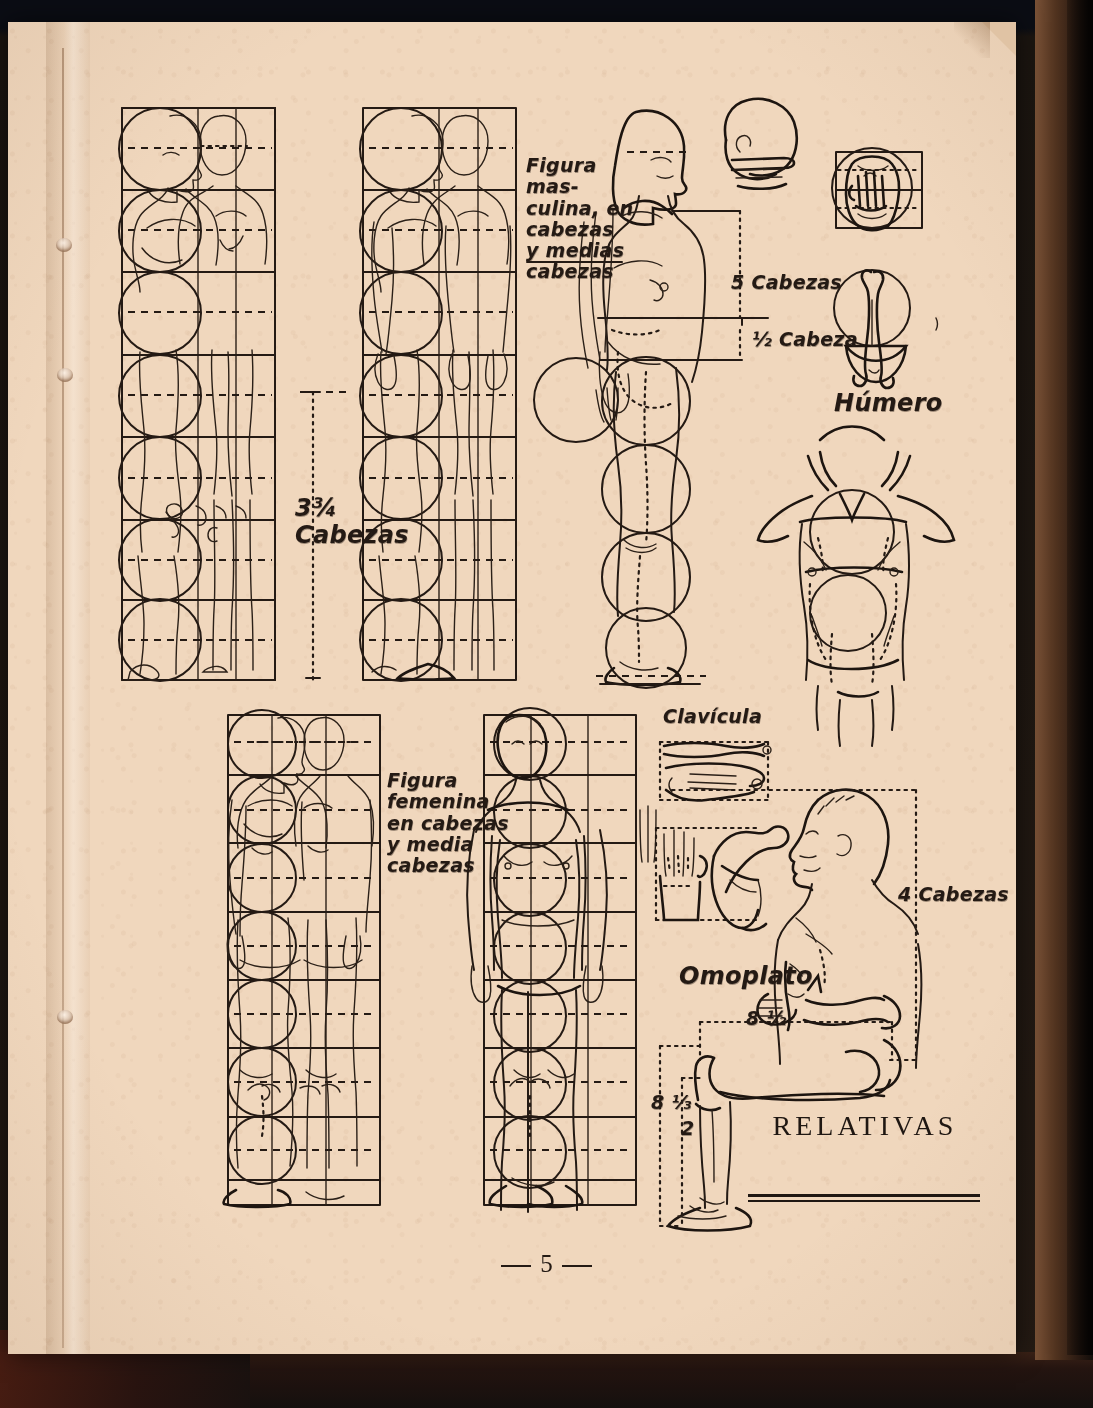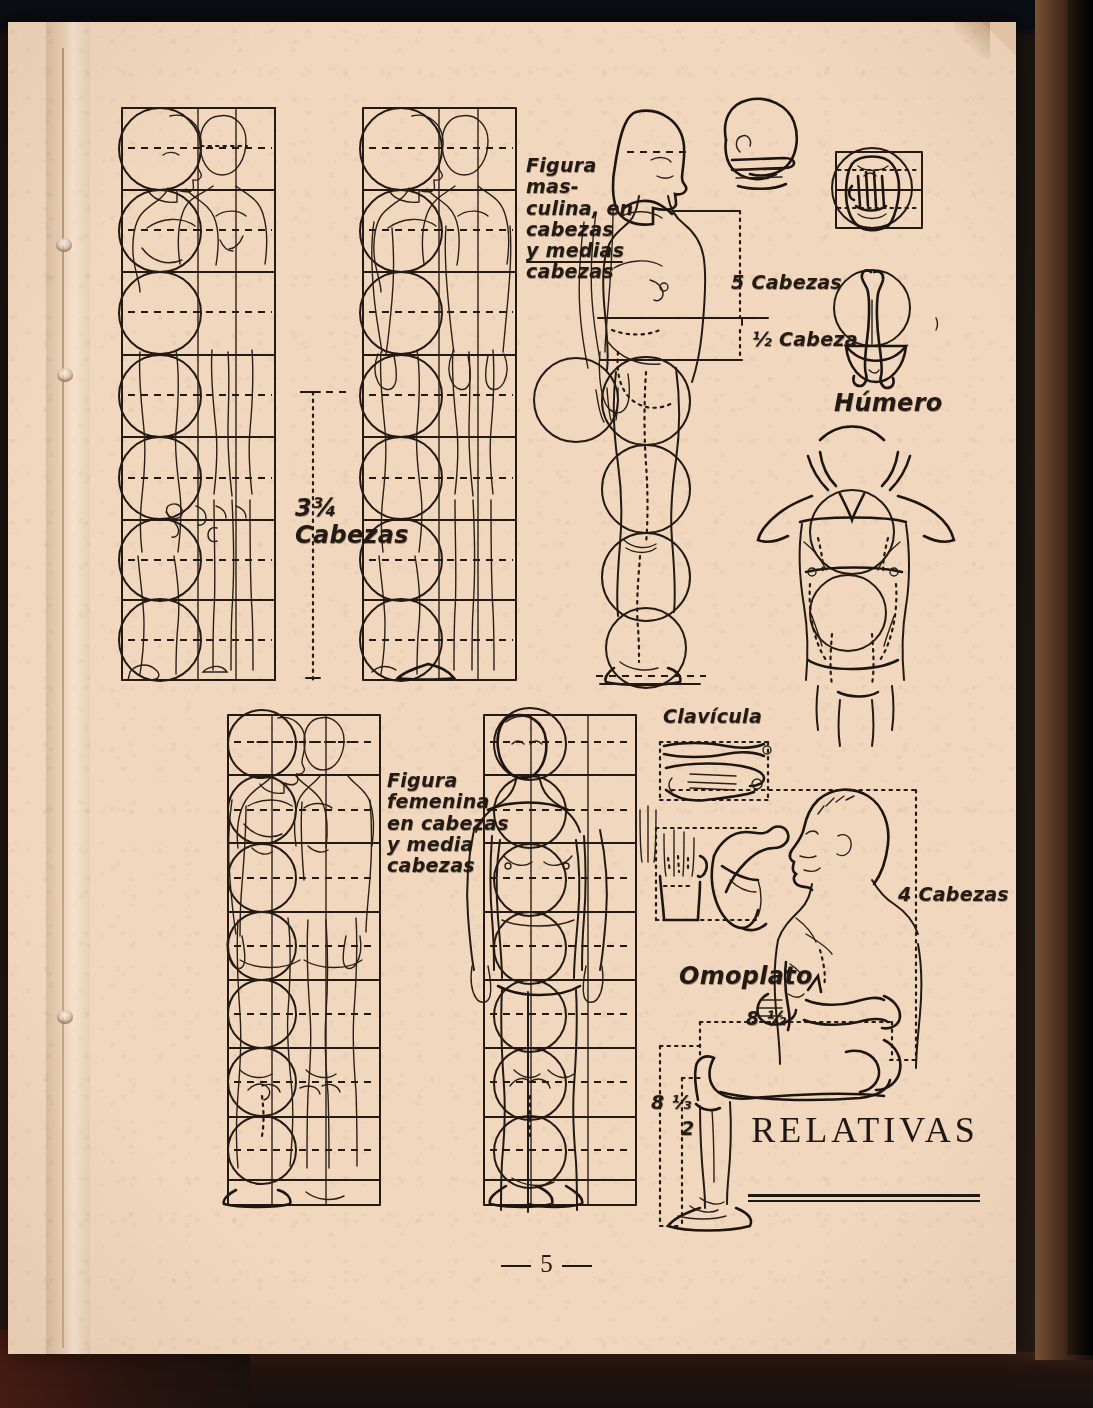--- a/index.html
+++ b/index.html
@@ -110,21 +110,21 @@
   .hand.lg{font-size:24px;}
   .title-block{
     position:absolute;
     font-family:"Liberation Serif",serif;
     color:#1f1712;
     letter-spacing:2px;
     text-align:center;
     user-select:none;
   }
   .title-block .l1{font-size:40px;line-height:1;}
-  .title-block .l2{font-size:36px;line-height:1;letter-spacing:4px;}
+  .title-block .l2{font-size:28px;line-height:1;letter-spacing:4px;}
   .title-rule{position:absolute;height:3px;background:#1f1712;}
 
   .folio{
     position:absolute;left:0;right:0;
     text-align:center;
     font-family:"Liberation Serif",serif;
     font-size:25px;color:#241a14;
     user-select:none;
   }
   .folio .dash-l,.folio .dash-r{

